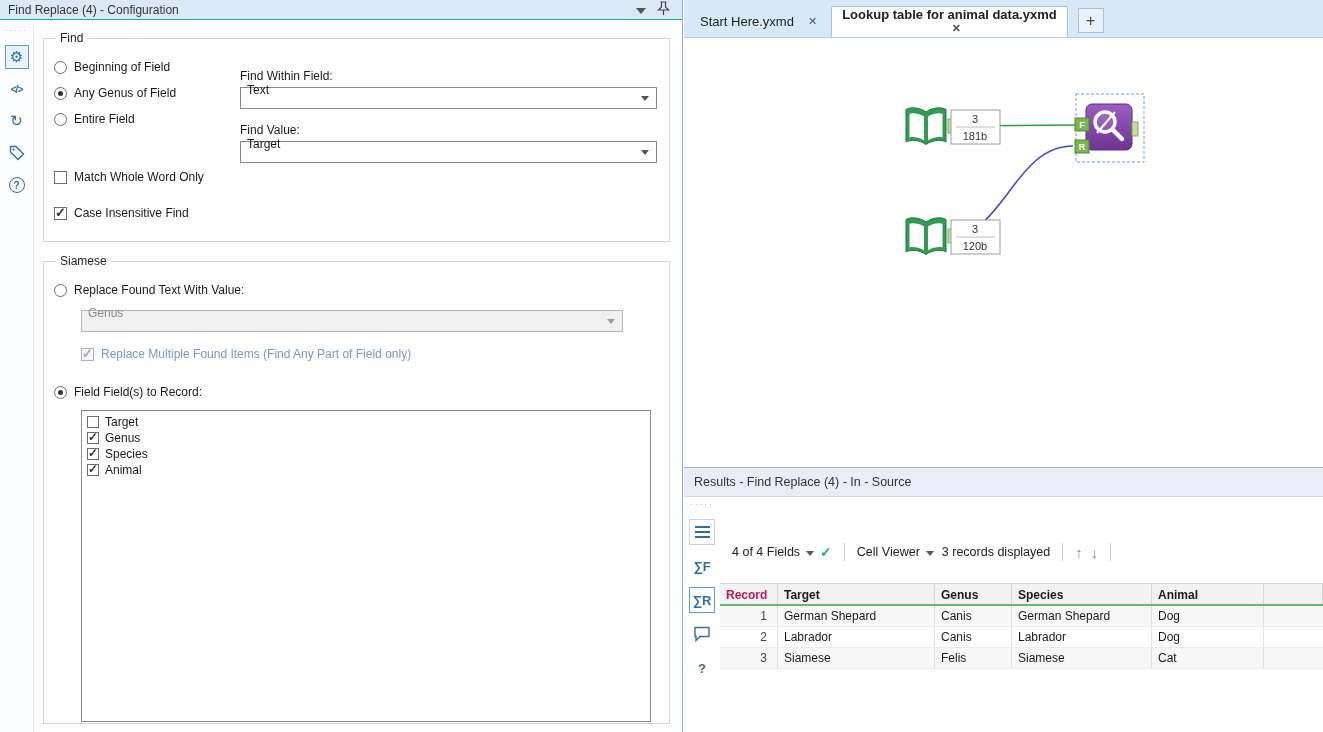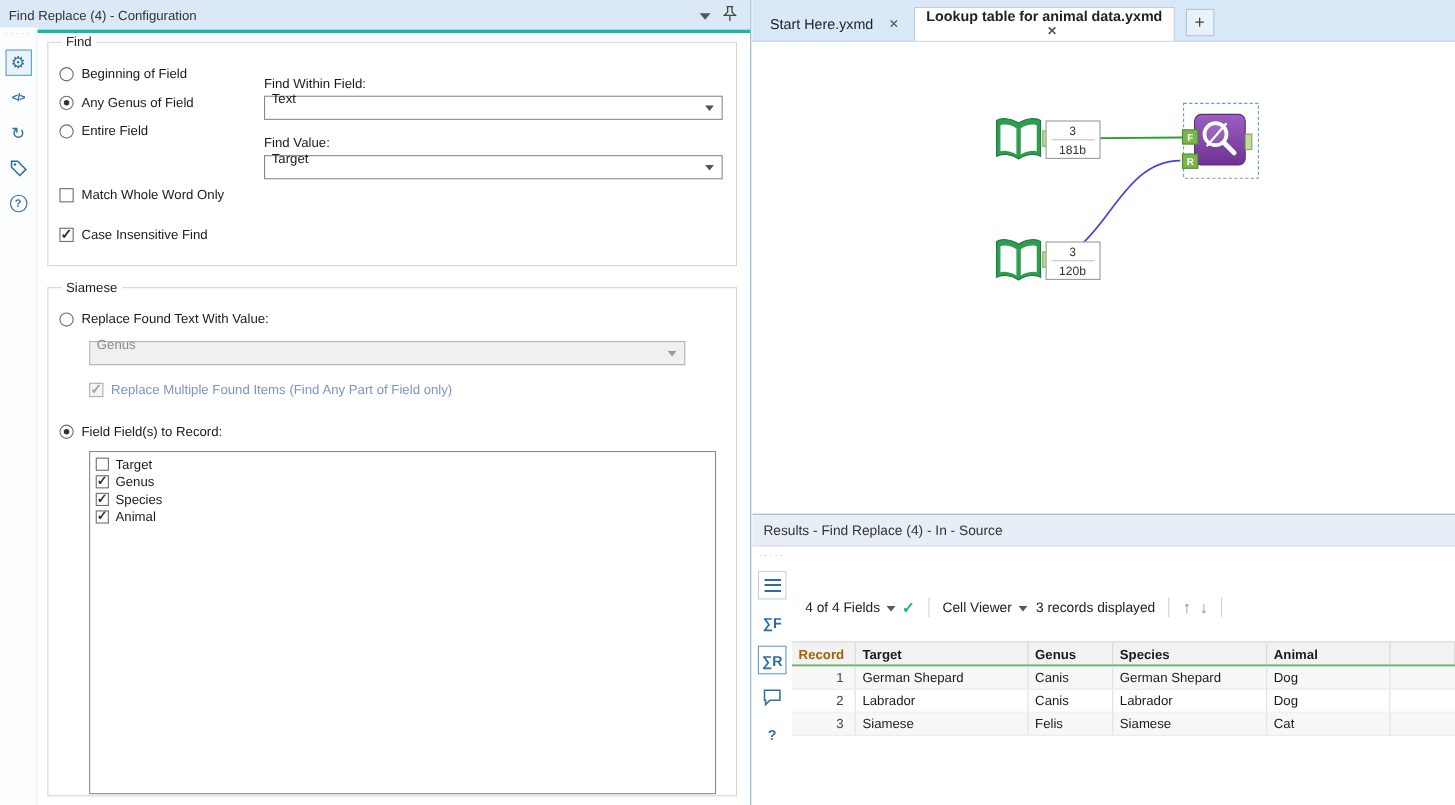--- a/index.html
+++ b/index.html
@@ -6,21 +6,21 @@
   html,body { width:1323px; height:732px; overflow:hidden; background:#fff;
     font-family:"Liberation Sans", sans-serif; font-size:12px; color:#1a1a1a; }
 
   
   .app { position:relative; width:1323px; height:732px; }
   .config-panel { position:absolute; left:0; top:0; width:683px; height:732px;
     border-right:1px solid #93aec7; background:#fff; }
   .right-side { position:absolute; left:684px; top:0; width:639px; height:732px; }
 
   
-  .config-header { height:30px; background:#dbe9f7; border-bottom:3px solid #14b8a6;
+  .config-header { height:20px; background:#dbe9f7; border-bottom:1px solid #14b8a6;
     display:flex; align-items:center; padding:0 8px; }
   .config-header .title { flex:1; color:#333; }
   .hdr-icon { width:22px; text-align:center; color:#444; cursor:default; }
   .caret-down { display:inline-block; width:0; height:0; border-left:5px solid transparent;
     border-right:5px solid transparent; border-top:6px solid #555; }
 
   
   .toolstrip { position:absolute; left:0; top:25px; bottom:0; width:34px;
     background:#fcfdfe; border-right:1px solid #e7edf3; display:flex; flex-direction:column;
     align-items:center; padding-top:2px; }
@@ -111,21 +111,21 @@
   .results-grid { position:absolute; left:36px; top:86px; right:0; }
   .grid-row { display:flex; }
   .grid-row.head { height:23px; background:#f2f2f2; border-top:1px solid #d8d8d8;
     border-bottom:2px solid #6cb76c; font-weight:bold; color:#1a1a1a; }
   .grid-row.body { height:21px; border-bottom:1px solid #ebebeb; }
   .grid-row.body.odd { background:#f7f7f7; }
   .cell { padding:3px 6px 0 6px; border-right:1px solid #e0e0e0; overflow:hidden;
     white-space:nowrap; font-size:12px; }
   .head .cell { border-right:1px solid #d6d6d6; padding-top:4px; }
   .c-record { width:58px; text-align:right; padding-right:10px; color:#444; }
-  .head .c-record { text-align:left; padding-left:6px; color:#a16207; }
+  .head .c-record { text-align:left; padding-left:6px; color:#be185d; }
   .c-target { width:157px; }
   .c-genus { width:77px; }
   .c-species { width:140px; }
   .c-animal { width:112px; }
   .c-fill { flex:1; border-right:none; }
 </style>
 </head>
 <body>
 
 <div class="app">

